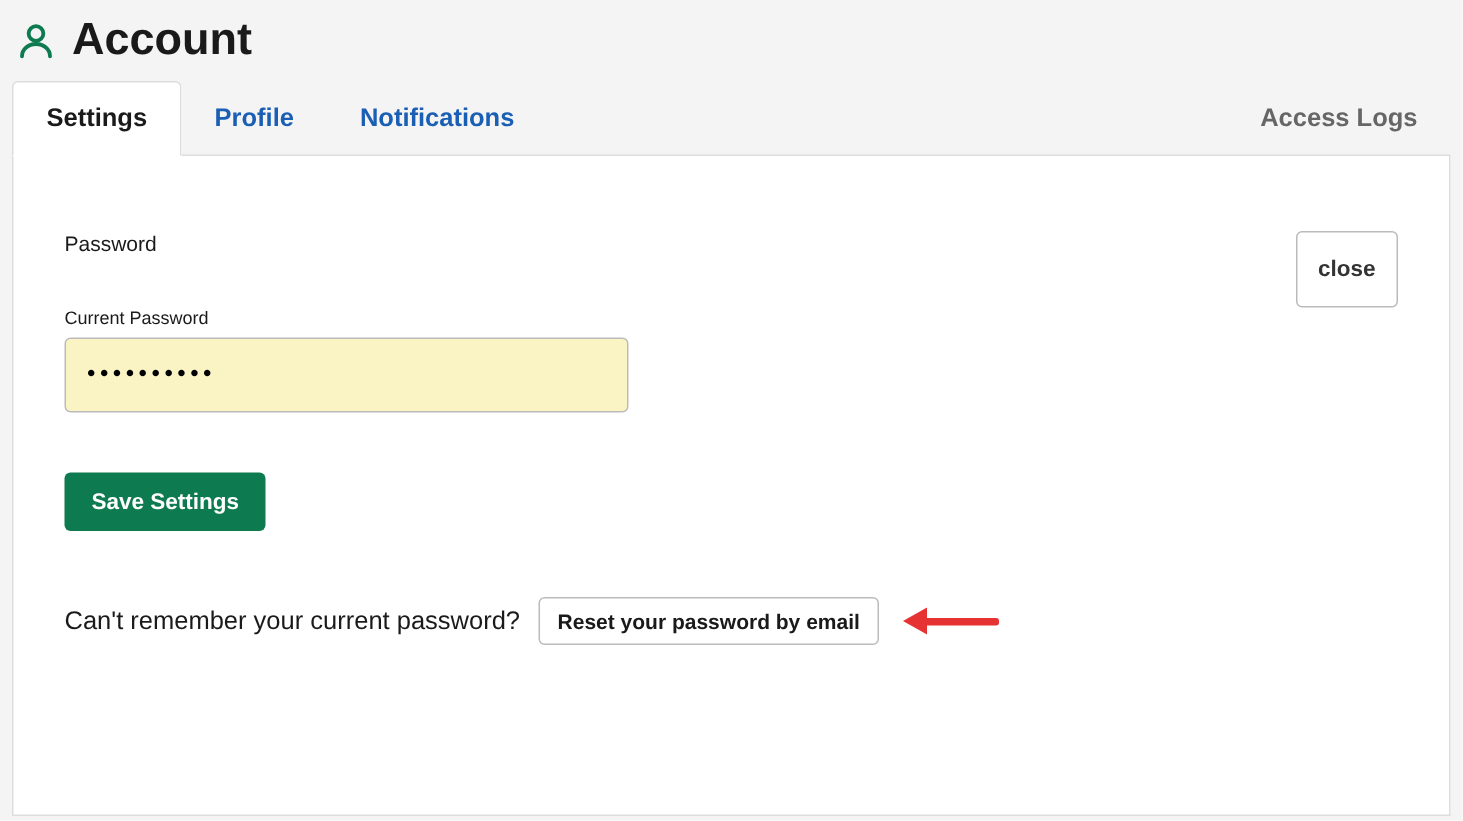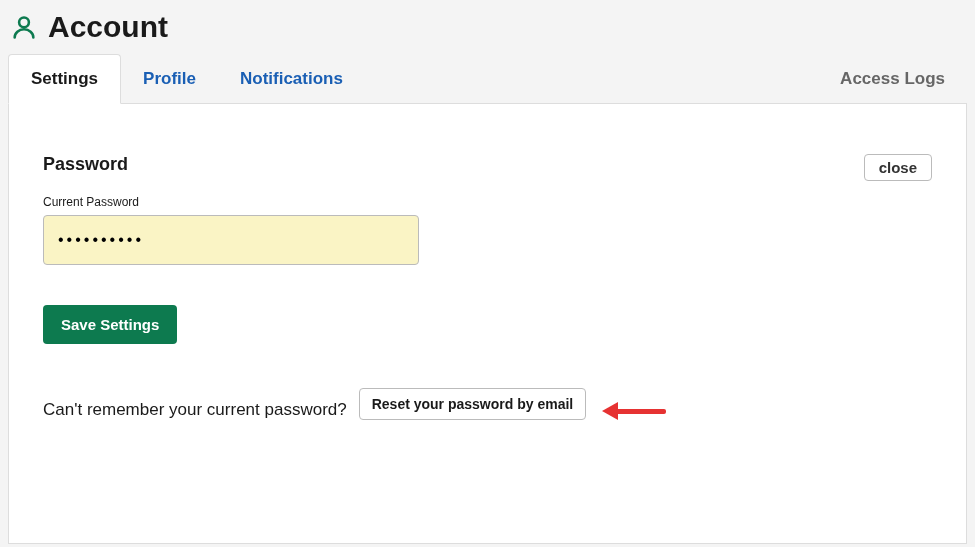--- a/index.html
+++ b/index.html
@@ -69,30 +69,30 @@
       padding: 50px 34px 30px 34px;
       min-height: 440px;
       position: relative;
     }
     .section-header {
       display: flex;
       justify-content: space-between;
       align-items: flex-start;
     }
     .section-title {
-      font-size: 18px;
-      font-weight: 700;
+      font-size: 14px;
+      font-weight: 400;
       color: #1a1a1a;
       margin-bottom: 20px;
     }
     .close-btn {
       background: #fff;
       border: 1px solid #bbb;
       border-radius: 4px;
-      padding: 4px 14px;
+      padding: 16px 14px;
       font-size: 15px;
       font-weight: 600;
       cursor: pointer;
       color: #333;
     }
     .field-group {
       margin-bottom: 18px;
     }
     .field-label {
       font-size: 12px;
@@ -120,21 +120,21 @@
       border: none;
       border-radius: 4px;
       padding: 11px 18px;
       font-size: 15px;
       font-weight: 600;
       cursor: pointer;
       margin-top: 22px;
     }
     .reset-row {
       display: flex;
-      align-items: flex-end;
+      align-items: center;
       gap: 12px;
       margin-top: 44px;
     }
     .reset-text {
       font-size: 17px;
       color: #1a1a1a;
     }
     .reset-btn {
       background: #fff;
       border: 1px solid #bbb;

